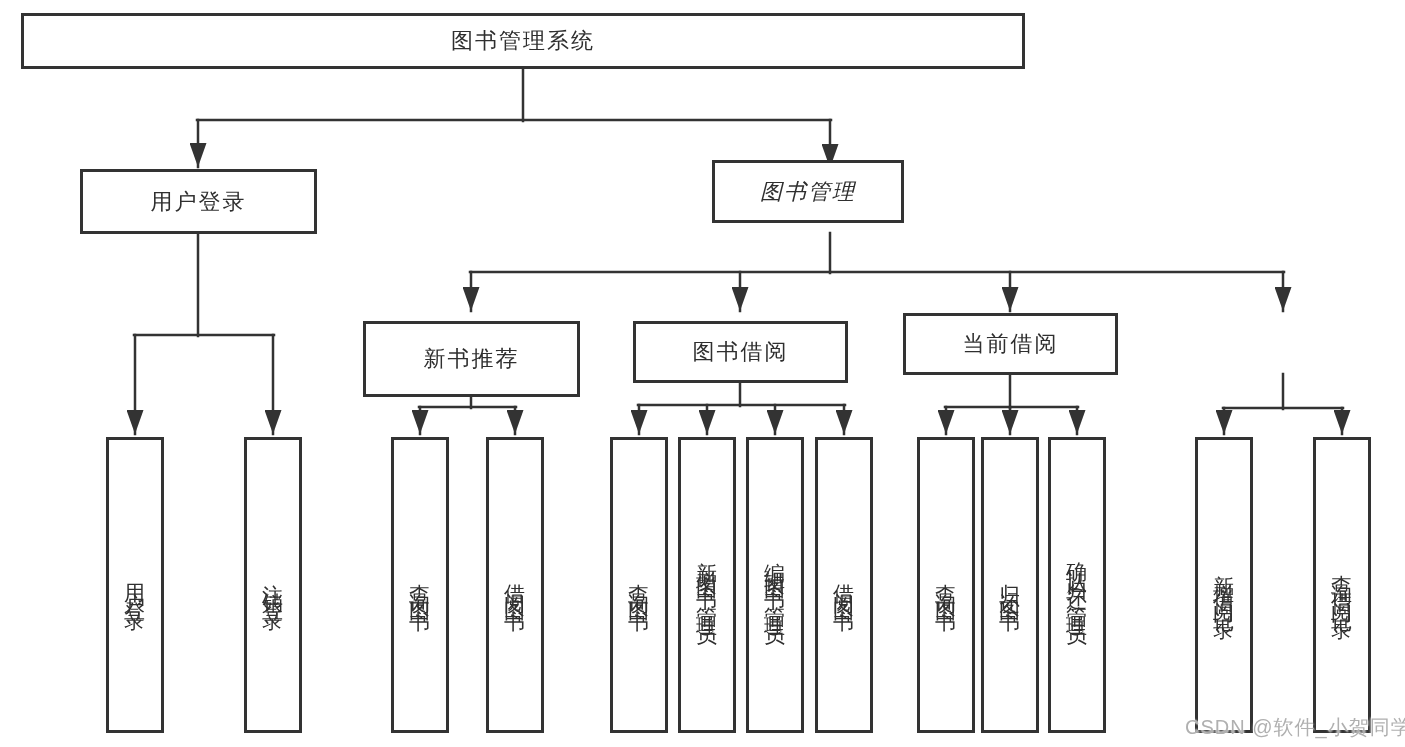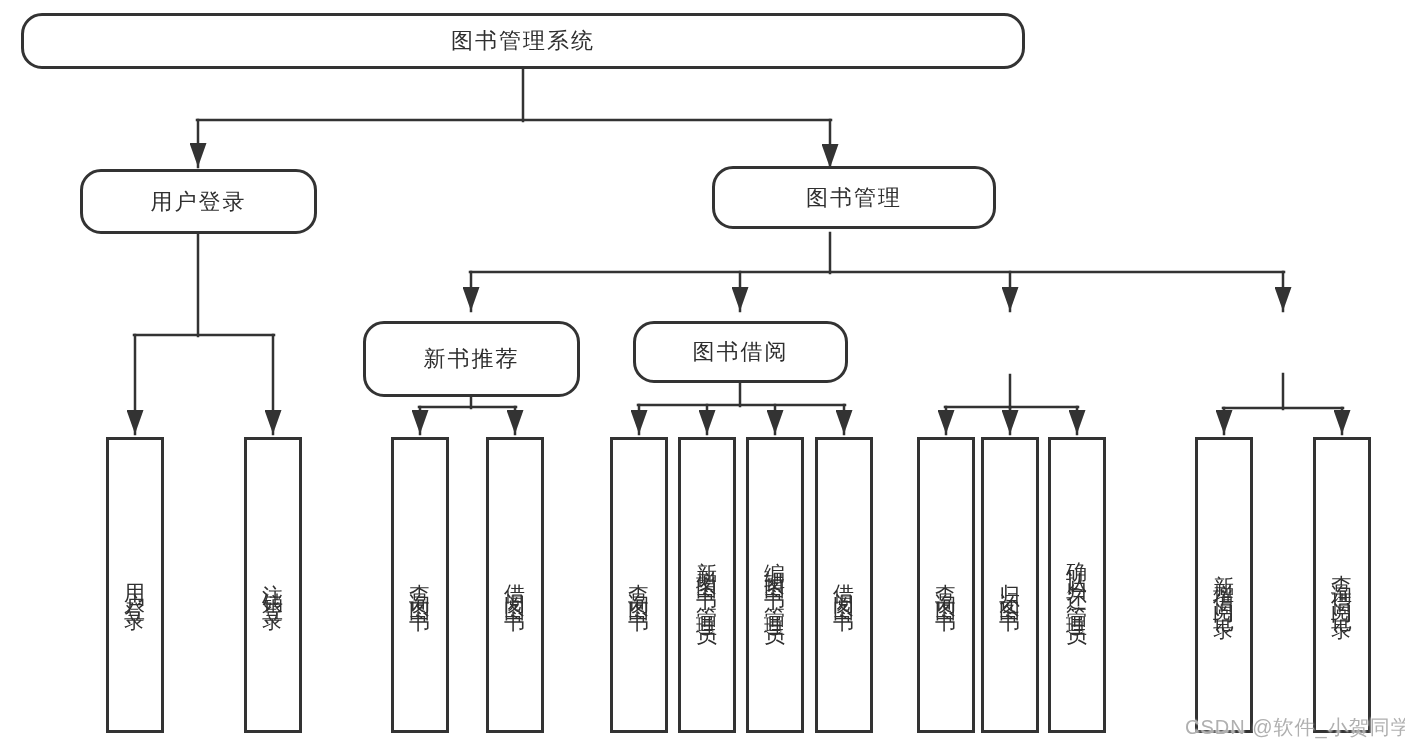--- a/index.html
+++ b/index.html
@@ -28,21 +28,20 @@
     background: #ffffff;
     display: flex;
     align-items: center;
     justify-content: center;
     color: #2f2f2f;
   }
   .hnode {
     font-size: 22px;
     letter-spacing: 2px;
     white-space: nowrap;
-    border-radius: 21px;
   }
   .vnode {
     writing-mode: vertical-rl;
     text-orientation: mixed;
     font-size: 21px;
     letter-spacing: 9px;
     line-height: 1;
   }
   .vnode span {
     display: block;
@@ -118,29 +117,32 @@
     <line class="conn" x1="1342" y1="408" x2="1342" y2="434" marker-end="url(#arrow)"></line>
   </svg>
 
   <div class="node hnode" style="left:21px; top:13px; width:1004px; height:56px;">
     <span>图书管理系统</span>
   </div>
 
   <div class="node hnode" style="left:80px; top:169px; width:237px; height:65px;">
     <span>用户登录</span>
   </div>
-  <div class="node hnode" style="left:712px; top:166px; width:284px; height:63px;">
+  <div class="node hnode" style="left:712px; top:160px; width:192px; height:63px;font-style:italic;">
     <span>图书管理</span>
   </div>
 
   <div class="node hnode" style="left:363px; top:313px; width:217px; height:76px;margin-top:8px;">
     <span>新书推荐</span>
   </div>
   <div class="node hnode" style="left:633px; top:313px; width:215px; height:62px;margin-top:8px;">
     <span>图书借阅</span>
+  </div>
+  <div class="node hnode" style="left:903px; top:313px; width:215px; height:62px;">
+    <span>当前借阅</span>
   </div>
 
   <div class="node vnode" style="left:106px; top:437px; width:58px; height:296px;">
     <span>用户登录</span>
   </div>
   <div class="node vnode" style="left:244px; top:437px; width:58px; height:296px;">
     <span>注销登录</span>
   </div>
 
   <div class="node vnode" style="left:391px; top:437px; width:58px; height:296px;">

